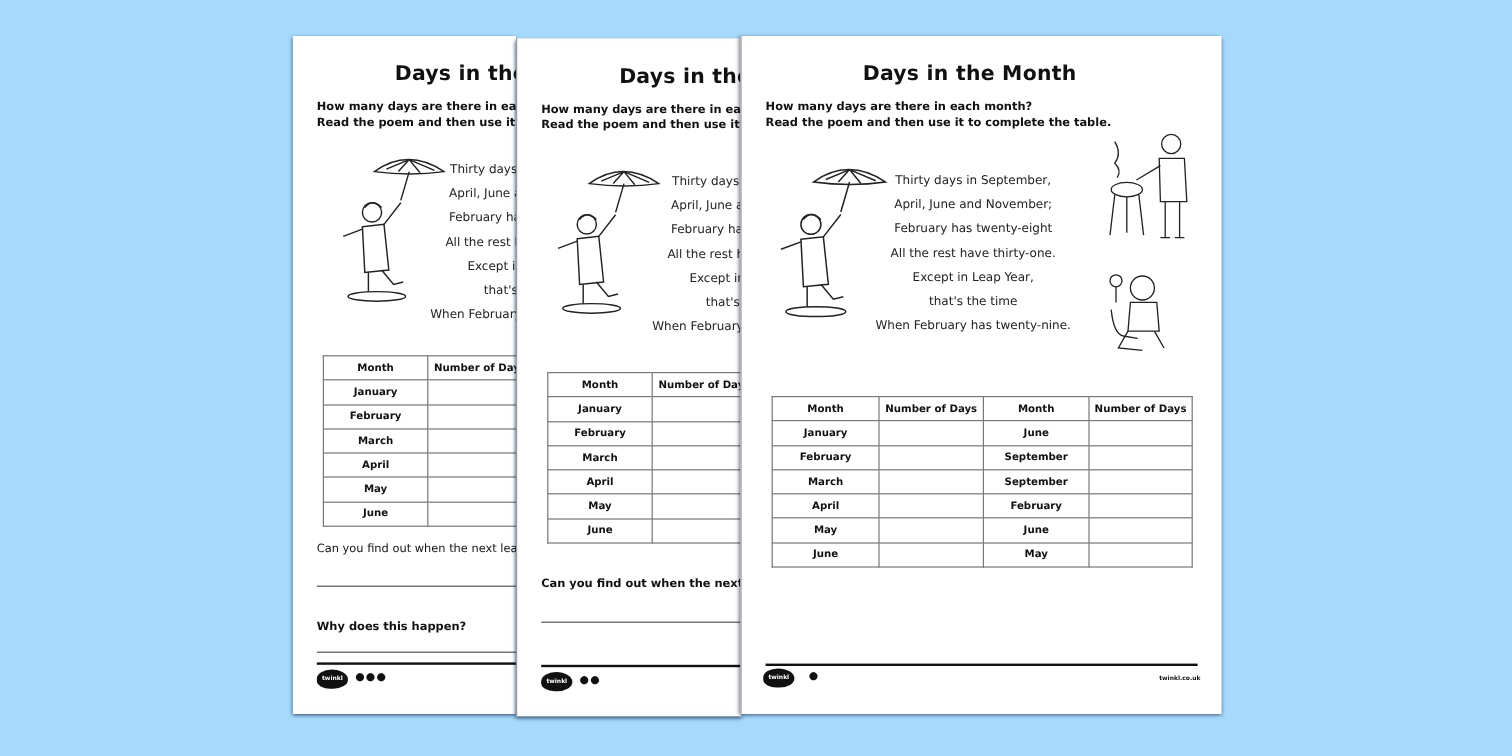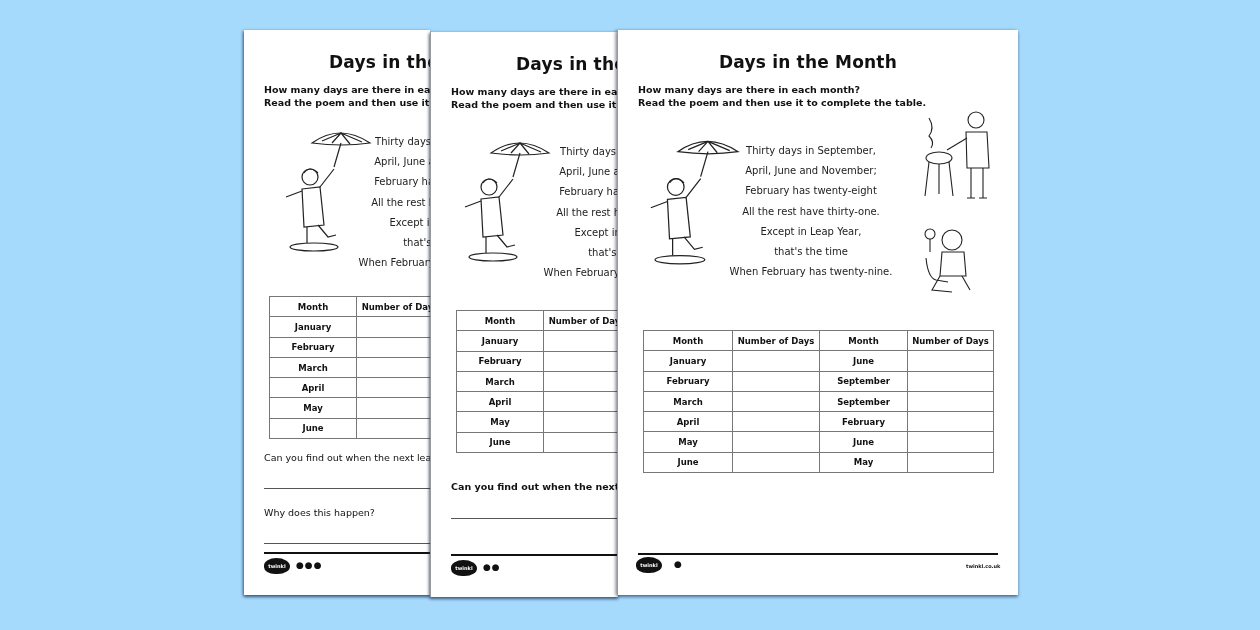--- a/index.html
+++ b/index.html
@@ -111,21 +111,21 @@
             <td></td>
           </tr>
       <tr>
             <td>June</td>
             <td></td>
           </tr>
     </tbody>
       </table>
     <div class="question" style="top:422px;font-weight:normal;">Can you find out when the next leap year is?</div>
     <div class="answer-line" style="top:458px;"></div>
-    <div class="question" style="top:477px;font-weight:normal;">Why does this happen?</div>
+    <div class="question" style="top:487px;font-weight:bold;">Why does this happen?</div>
     <div class="answer-line" style="top:513px;"></div>
     <div class="footer-rule" style="top:522px;"></div>
     <div class="logo" style="left:20px;top:528px;">twinkl</div>
     <div class="dots" style="left:52px;top:530px;">●●●</div>
   </div>
 </div>
 
 <div class="page" id="page2">
   <div class="inner">
     <div class="title" style="left:-26px;">Days in the Month</div>

